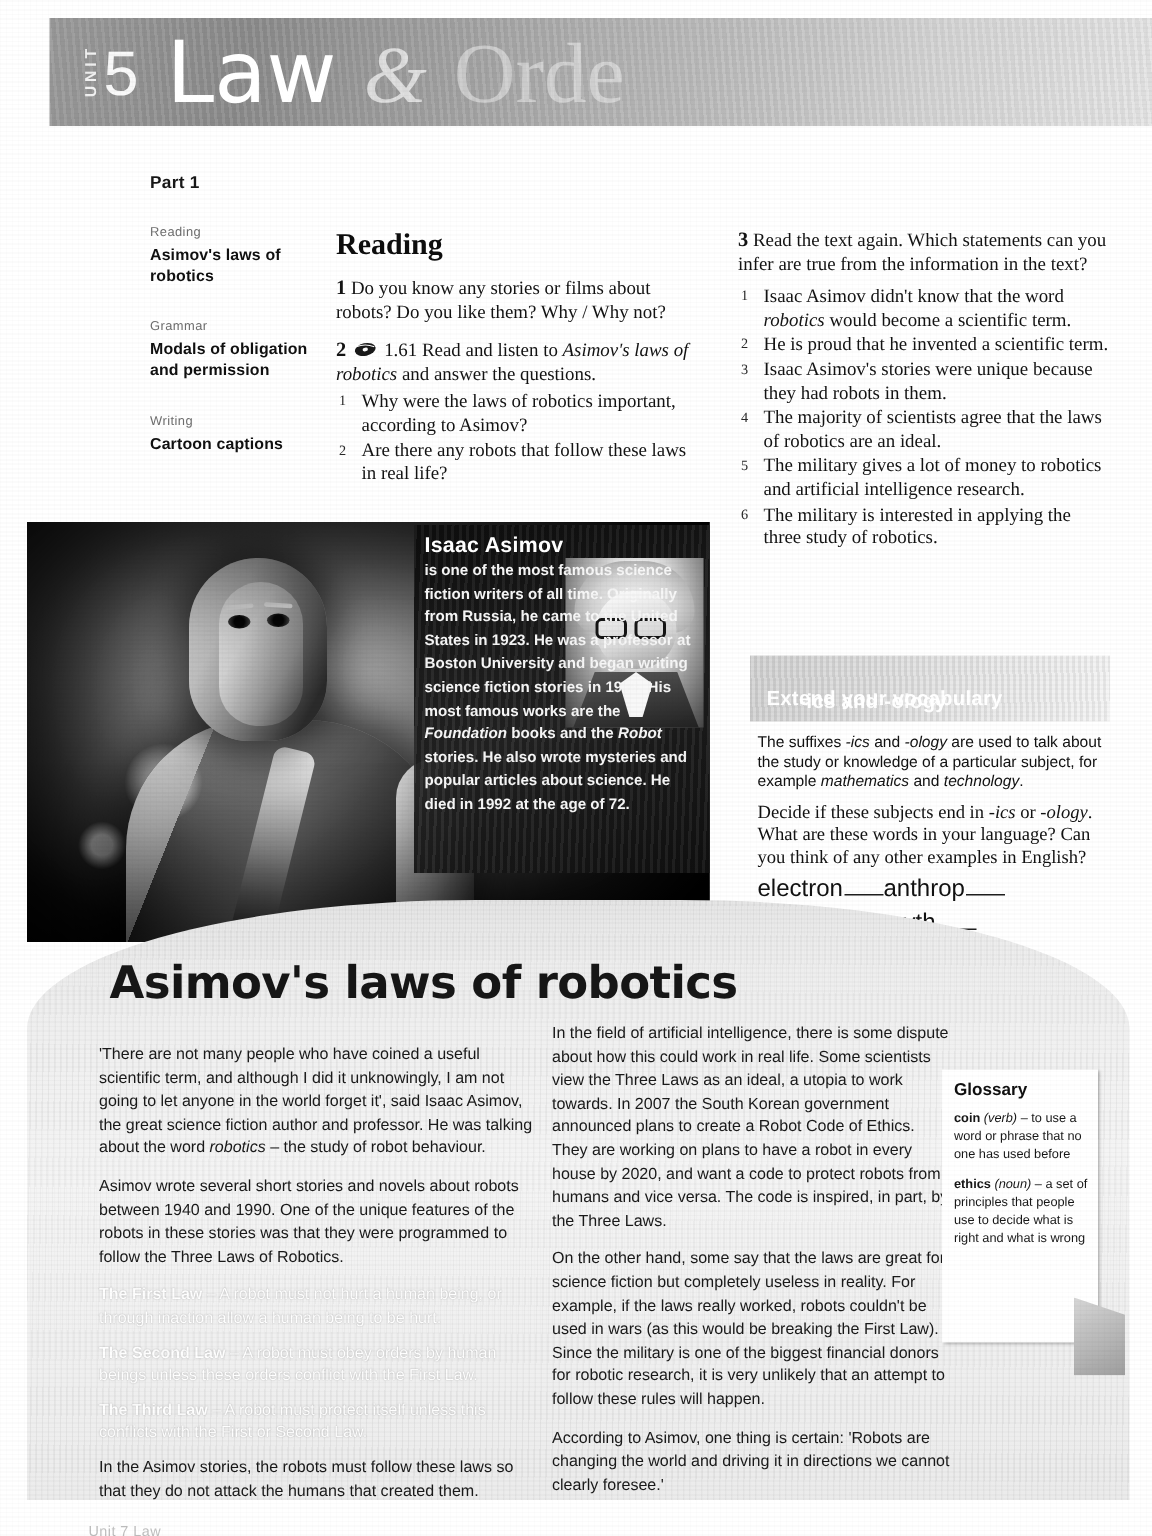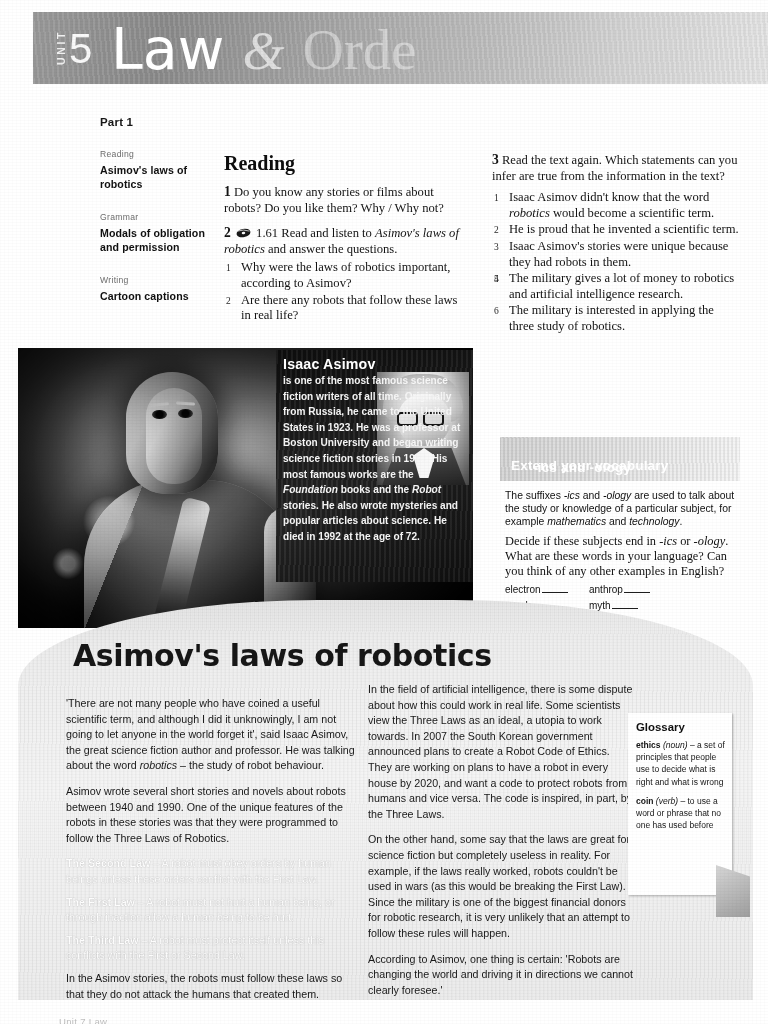--- a/index.html
+++ b/index.html
@@ -119,21 +119,21 @@
   }
   .evb-l1 { position:absolute; left:11px; top:5px; font-size:13.5px; font-weight:700;
             color: rgba(255,255,255,.93); letter-spacing:.2px;margin-top:16px; }
   .evb-l2 { position:absolute; left:11px; top:23px; font-size:13.5px; font-weight:700;
             color: rgba(255,255,255,.93); letter-spacing:.2px;padding-left:22px; }
   .ev-body { position:absolute; left:505px; top:489px; width:238px; }
   .ev-p1 { font-size: 10.4px; line-height: 13.2px; color: #151515; }
   .ev-p2 { font-family:"Liberation Serif", serif; font-size: 12.4px; line-height: 15px;
            color: #151515; margin-top: 5px; }
   .ev-words { margin-top: 5px; display: grid; grid-template-columns: 84px 1fr; row-gap: 5px; }
-  .ev-words span { font-size: 10px; color: #151515; }
+  .ev-words span { font-size: 16px; color: #151515; }
   .ul-fill { border-bottom: 1.2px solid #222; display:inline-block; width: 26px; margin-left:1px; }
 
   
   .photo {
     position: absolute; left: 18px; top: 348px; width: 455px; height: 280px;
     background:
       radial-gradient(circle at 20% 62%, rgba(255,255,255,.95) 0 12px, rgba(255,255,255,0) 26px),
       radial-gradient(circle at 11% 77%, rgba(255,255,255,.80) 0 7px, rgba(255,255,255,0) 16px),
       radial-gradient(ellipse at 40% 35%, #c9c9c6 0%, #8a8a86 22%, #4a4a47 48%, #1d1d1c 72%, #090909 100%),
       #070707;
@@ -361,20 +361,21 @@
       <li>
         <span class="mk">2</span>
         <span>He is proud that he invented a scientific term.</span>
       </li>
       <li>
         <span class="mk">3</span>
         <span>Isaac Asimov's stories were unique because they had robots in them.</span>
       </li>
       <li>
         <span class="mk">4</span>
+        <span>The majority of scientists agree that the laws of robotics are an ideal.</span>
       </li>
       <li>
         <span class="mk">5</span>
         <span>The military gives a lot of money to robotics and artificial intelligence research.</span>
       </li>
       <li>
         <span class="mk">6</span>
         <span>The military is interested in applying the three study of robotics.</span>
       </li>
     </ol>
@@ -431,40 +432,40 @@
   </div>
 
   <div class="article">
     <div class="art-title">Asimov's laws of robotics</div>
 
     <div class="art-col-a">
       <div class="art-p"><span>'There are not many people who have coined a useful scientific term, and although I did it unknowingly, I am not going to let anyone in the world forget it', said Isaac Asimov, the great science fiction author and professor. He was talking about the word </span><span class="it">robotics</span><span> – the study of robot behaviour.</span></div>
 
       <div class="art-p">Asimov wrote several short stories and novels about robots between 1940 and 1990. One of the unique features of the robots in these stories was that they were programmed to follow the Three Laws of Robotics.</div>
 
+      <div class="law-p"><b>The First Law</b><span> – A robot must not hurt a human being, or through inaction allow a human being to be hurt.</span></div>
+
       <div class="law-p"><b>The Second Law</b><span> – A robot must obey orders by human beings unless these orders conflict with the First Law.</span></div>
-
-      <div class="law-p"><b>The First Law</b><span> – A robot must not hurt a human being, or through inaction allow a human being to be hurt.</span></div>
 
       <div class="law-p"><b>The Third Law</b><span> – A robot must protect itself unless this conflicts with the First or Second Law.</span></div>
 
       <div class="art-p" style="margin-top:6px">In the Asimov stories, the robots must follow these laws so that they do not attack the humans that created them.</div>
     </div>
 
     <div class="art-col-b">
       <div class="art-p">In the field of artificial intelligence, there is some dispute about how this could work in real life. Some scientists view the Three Laws as an ideal, a utopia to work towards. In 2007 the South Korean government announced plans to create a Robot Code of Ethics. They are working on plans to have a robot in every house by 2020, and want a code to protect robots from humans and vice versa. The code is inspired, in part, by the Three Laws.</div>
       <div class="art-p">On the other hand, some say that the laws are great for science fiction but completely useless in reality. For example, if the laws really worked, robots couldn't be used in wars (as this would be breaking the First Law). Since the military is one of the biggest financial donors for robotic research, it is very unlikely that an attempt to follow these rules will happen.</div>
       <div class="art-p">According to Asimov, one thing is certain: 'Robots are changing the world and driving it in directions we cannot clearly foresee.'</div>
     </div>
   </div>
 
   <div class="glossary">
     <div class="gl-h">Glossary</div>
+    <div class="gl-item"><b>coin</b> <i>(verb)</i><span> – to use a word or phrase that no one has used before</span></div>
     <div class="gl-item"><b>ethics</b> <i>(noun)</i><span> – a set of principles that people use to decide what is right and what is wrong</span></div>
-    <div class="gl-item"><b>coin</b> <i>(verb)</i><span> – to use a word or phrase that no one has used before</span></div>
     <div class="gl-fold"></div>
   </div>
 
   <div class="footer">
     <div class="pg-badge">54</div>
     <div class="pg-txt">Unit 7 Law</div>
   </div>
 
 </div>
 

